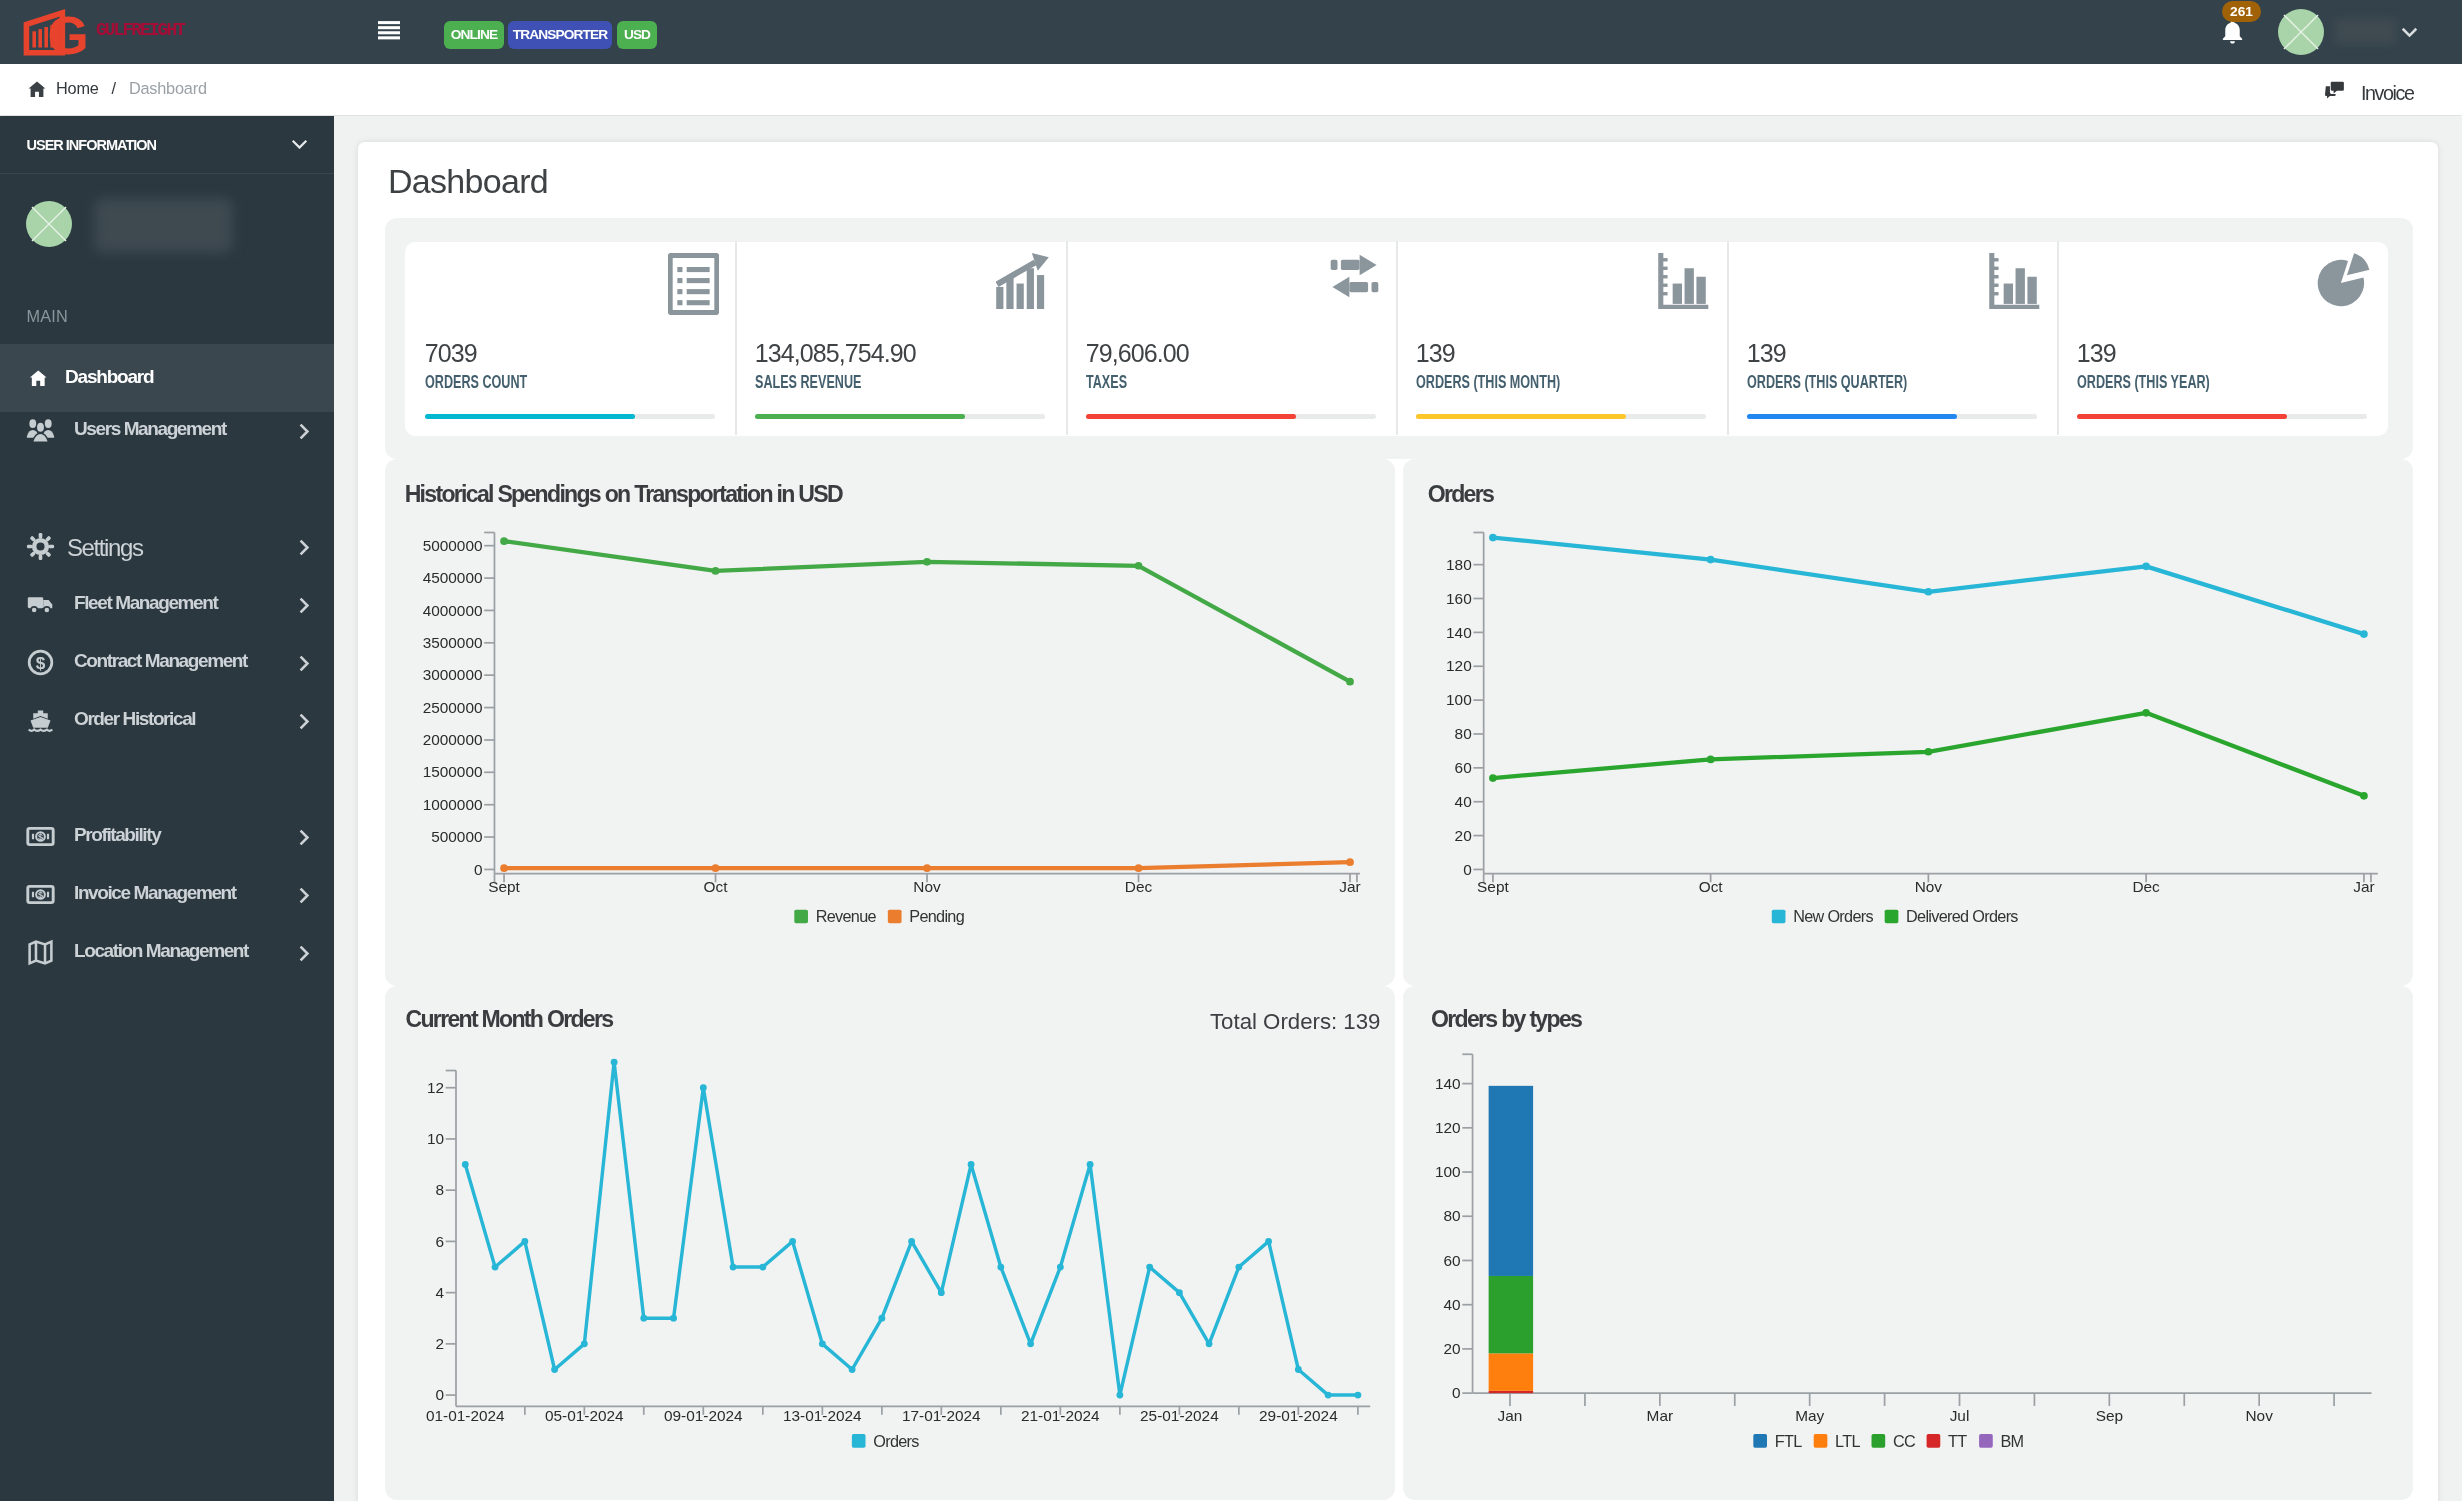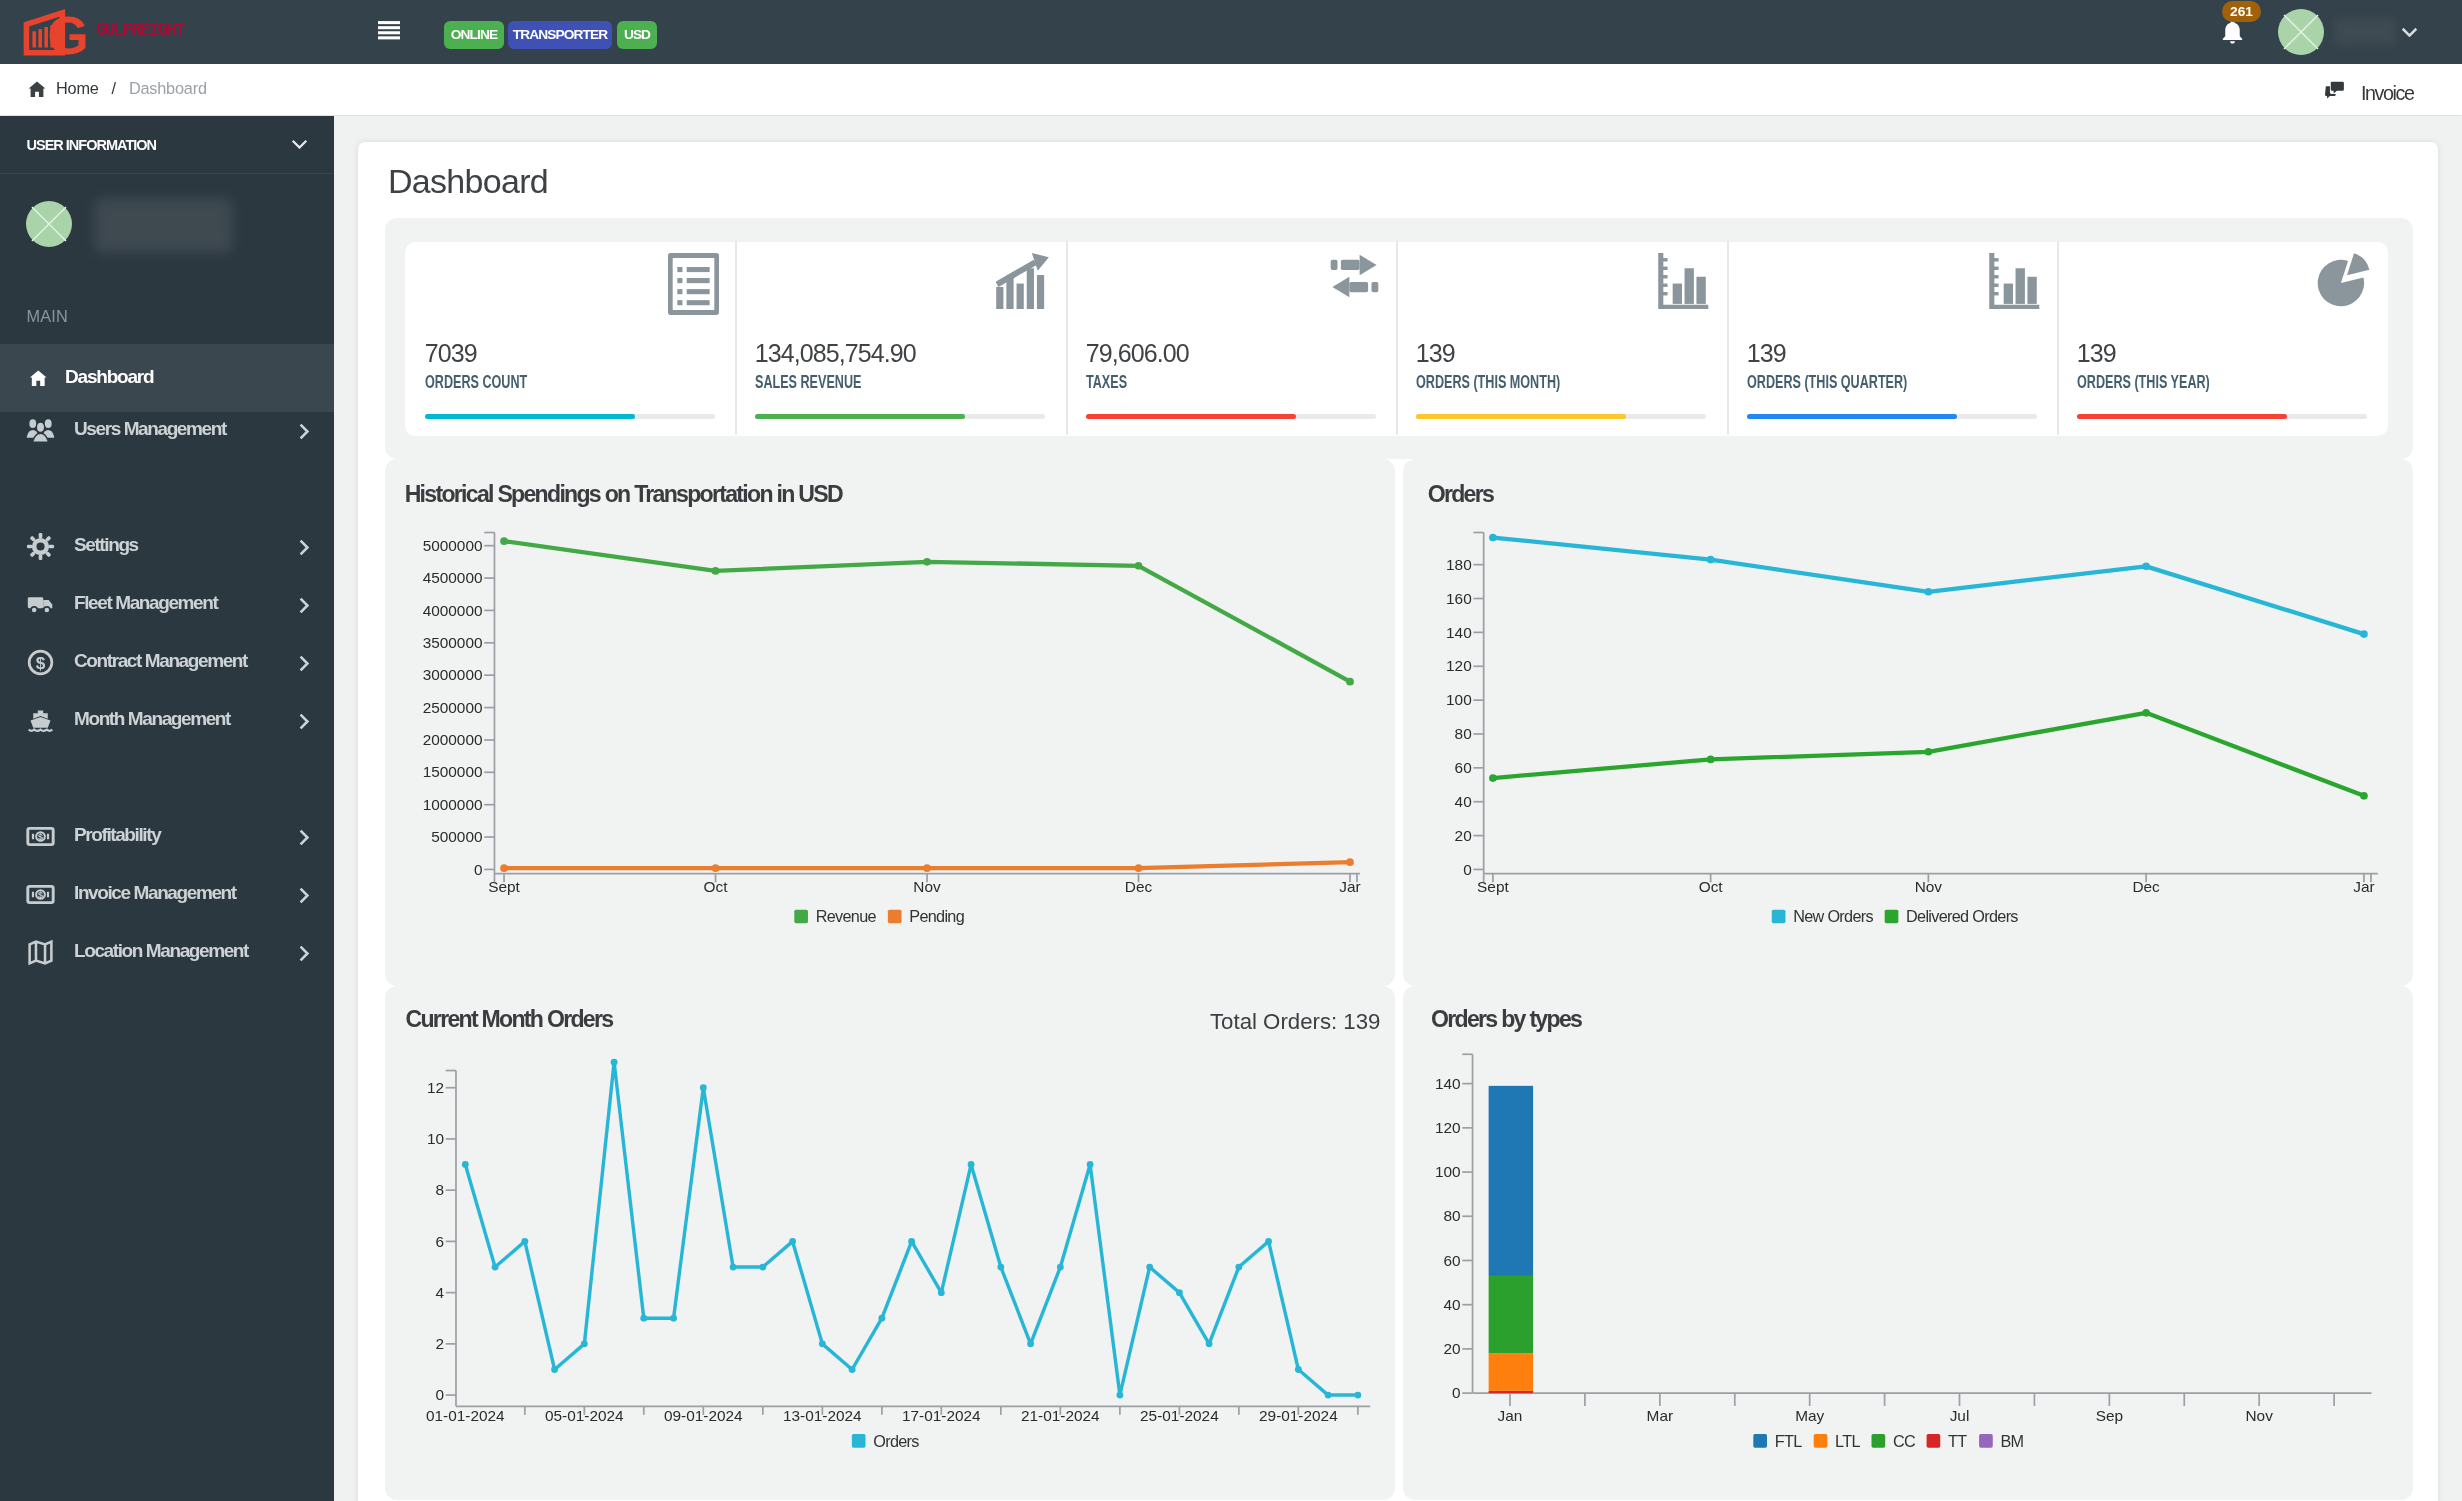--- a/index.html
+++ b/index.html
@@ -89,21 +89,21 @@
           <circle cx="16" cy="16" r="7" fill="none" stroke="#c6cdd1" stroke-width="5"></circle>
           <rect x="14" y="1" width="4" height="6" rx="1.5" fill="#c6cdd1" transform="rotate(0 16 16)"></rect>
           <rect x="14" y="1" width="4" height="6" rx="1.5" fill="#c6cdd1" transform="rotate(45 16 16)"></rect>
           <rect x="14" y="1" width="4" height="6" rx="1.5" fill="#c6cdd1" transform="rotate(90 16 16)"></rect>
           <rect x="14" y="1" width="4" height="6" rx="1.5" fill="#c6cdd1" transform="rotate(135 16 16)"></rect>
           <rect x="14" y="1" width="4" height="6" rx="1.5" fill="#c6cdd1" transform="rotate(180 16 16)"></rect>
           <rect x="14" y="1" width="4" height="6" rx="1.5" fill="#c6cdd1" transform="rotate(225 16 16)"></rect>
           <rect x="14" y="1" width="4" height="6" rx="1.5" fill="#c6cdd1" transform="rotate(270 16 16)"></rect>
           <rect x="14" y="1" width="4" height="6" rx="1.5" fill="#c6cdd1" transform="rotate(315 16 16)"></rect>
         </svg>
-      <div style="position:absolute;left:74px;top:17px;font-size:19px;font-weight:bold;letter-spacing:-1.4px;color:#ccd2d5;">Settings</div>
+      <div style="position:absolute;left:67px;top:17px;font-size:24px;font-weight:normal;letter-spacing:-1.4px;color:#ccd2d5;">Settings</div>
       <svg width="12" height="19" viewBox="0 0 14 22" style="position:absolute;left:298px;top:20.5px">
           <path d="M3,3 L11,11 L3,19" stroke="#ccd2d5" stroke-width="3" fill="none"></path>
         </svg>
     </div>
       <div style="position:absolute;left:0;top:575px;width:334px;height:58px;">
       <svg width="29" height="29" viewBox="0 0 32 32" style="position:absolute;left:26px;top:14.5px">
           <rect x="2" y="8" width="17" height="12" rx="1.5" fill="#c6cdd1"></rect>
           <path d="M19,11 h6 l4,5 v4 h-10 Z" fill="#c6cdd1"></path>
           <circle cx="9" cy="22" r="3.4" fill="#c6cdd1" stroke="#2b3840" stroke-width="1.8"></circle>
           <circle cx="23" cy="22" r="3.4" fill="#c6cdd1" stroke="#2b3840" stroke-width="1.8"></circle>
@@ -122,21 +122,21 @@
       <svg width="12" height="19" viewBox="0 0 14 22" style="position:absolute;left:298px;top:20.5px">
           <path d="M3,3 L11,11 L3,19" stroke="#ccd2d5" stroke-width="3" fill="none"></path>
         </svg>
     </div>
       <div style="position:absolute;left:0;top:691px;width:334px;height:58px;">
       <svg width="29" height="29" viewBox="0 0 32 32" style="position:absolute;left:26px;top:14.5px">
           <path d="M8,14 L8,8 L13,8 L13,5 L19,5 L19,8 L24,8 L24,14 L16,11 Z" fill="#c6cdd1"></path>
           <path d="M5,16 L16,12 L27,16 L24,24 L8,24 Z" fill="#c6cdd1"></path>
           <path d="M3,26 q3,3 6,0 q3,3 7,0 q3,3 7,0 q3,3 6,0" stroke="#c6cdd1" stroke-width="2.4" fill="none"></path>
         </svg>
-      <div style="position:absolute;left:74px;top:17px;font-size:19px;font-weight:bold;letter-spacing:-1.4px;color:#ccd2d5;">Month Management</div>
+      <div style="position:absolute;left:74px;top:17px;font-size:19px;font-weight:bold;letter-spacing:-1.4px;color:#ccd2d5;">Order Historical</div>
       <svg width="12" height="19" viewBox="0 0 14 22" style="position:absolute;left:298px;top:20.5px">
           <path d="M3,3 L11,11 L3,19" stroke="#ccd2d5" stroke-width="3" fill="none"></path>
         </svg>
     </div>
       <div style="position:absolute;left:0;top:807px;width:334px;height:58px;">
       <svg width="29" height="29" viewBox="0 0 32 32" style="position:absolute;left:26px;top:14.5px">
           <rect x="2" y="7" width="28" height="18" rx="2" fill="none" stroke="#c6cdd1" stroke-width="3.2"></rect>
           <circle cx="16" cy="16" r="4.8" fill="none" stroke="#c6cdd1" stroke-width="2.2"></circle>
           <text x="16" y="19.6" font-size="10" font-weight="bold" fill="#c6cdd1" text-anchor="middle" font-family="Liberation Sans">$</text>
           <rect x="6.5" y="13" width="2.4" height="6" fill="#c6cdd1"></rect>

